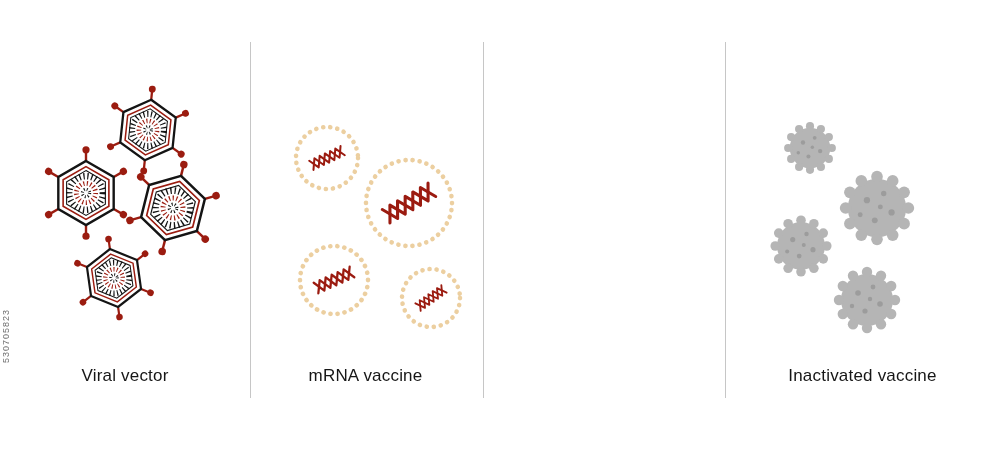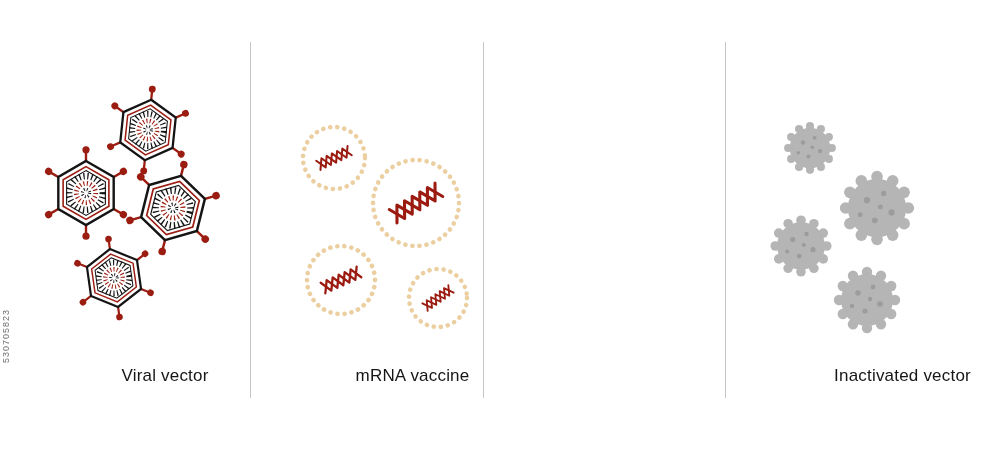--- a/index.html
+++ b/index.html
@@ -2,21 +2,21 @@
 <html><head>
 <meta charset="utf-8">
 <style>
   html,body{margin:0;padding:0;background:#ffffff;}
   body{width:1000px;height:450px;font-family:"Liberation Sans",sans-serif;overflow:hidden;}
   #canvas{position:relative;width:1000px;height:450px;background:#ffffff;}
   .divider{position:absolute;top:42px;height:356px;width:1px;background:#c6c6c6;}
   .panel{position:absolute;top:0;height:450px;}
   .art{position:absolute;top:18px;left:0;}
   .caption{position:absolute;top:366px;left:0;width:100%;text-align:center;
-           font-size:17px;color:#161616;letter-spacing:0.2px;margin-left:40px;}
+           font-size:17px;color:#161616;letter-spacing:0.2px;}
   .watermark{position:absolute;left:1px;top:283px;width:12px;height:80px;
              writing-mode:vertical-rl;transform:rotate(180deg);
              font-size:9px;color:#6f6f6f;letter-spacing:1px;}
   .beads{fill:none;stroke:#eccfa0;stroke-width:4.6;stroke-dasharray:0.1 7;stroke-linecap:round;}
   svg{display:block;}
 </style>
 </head>
 <body>
 
 <svg width="0" height="0" style="position:absolute" aria-hidden="true">
@@ -119,21 +119,21 @@
       <svg width="250" height="340" viewBox="0 0 250 340">
         <use href="#vv-hex" transform="translate(148,112) scale(0.76) rotate(6)"></use>
         <use href="#vv-hex" transform="translate(86,175) scale(0.80)"></use>
         <use href="#vv-hex" transform="translate(173,190) scale(0.83) rotate(14)"></use>
         <use href="#vv-hex" transform="translate(114,260) scale(0.73) rotate(-8)"></use>
       </svg>
     </div>
     <div class="caption">Viral vector</div>
   </section>
 
-  <section class="panel" style="left:256px;width:233px">
+  <section class="panel" style="left:249px;width:233px">
     <div class="art">
       <svg width="233" height="340" viewBox="0 0 233 340">
         <circle class="beads" cx="78" cy="140" r="31"></circle>
         <use href="#helix" transform="translate(78,140) rotate(-25) scale(0.72)"></use>
         <circle class="beads" cx="160" cy="185" r="43"></circle>
         <use href="#helix" transform="translate(160,185) rotate(-30) scale(1.1)"></use>
         <circle class="beads" cx="85" cy="262" r="34"></circle>
         <use href="#helix" transform="translate(85,262) rotate(-24) scale(0.82)"></use>
         <circle class="beads" cx="182" cy="280" r="29"></circle>
         <use href="#helix" transform="translate(182,280) rotate(-35) scale(0.66)"></use>
@@ -145,16 +145,16 @@
 
   <section class="panel" style="left:725px;width:275px">
     <div class="art">
       <svg width="275" height="340" viewBox="0 0 275 340">
         <use href="#gvirus" transform="translate(85,130) scale(0.78)"></use>
         <use href="#gvirus" transform="translate(152,190) scale(1.12)"></use>
         <use href="#gvirus" transform="translate(76,228) scale(0.92)"></use>
         <use href="#gvirus" transform="translate(142,282) scale(1.0)"></use>
       </svg>
     </div>
-    <div class="caption">Inactivated vector</div>
+    <div class="caption">Inactivated vaccine</div>
   </section>
 
 </div>
 
 </body></html>

